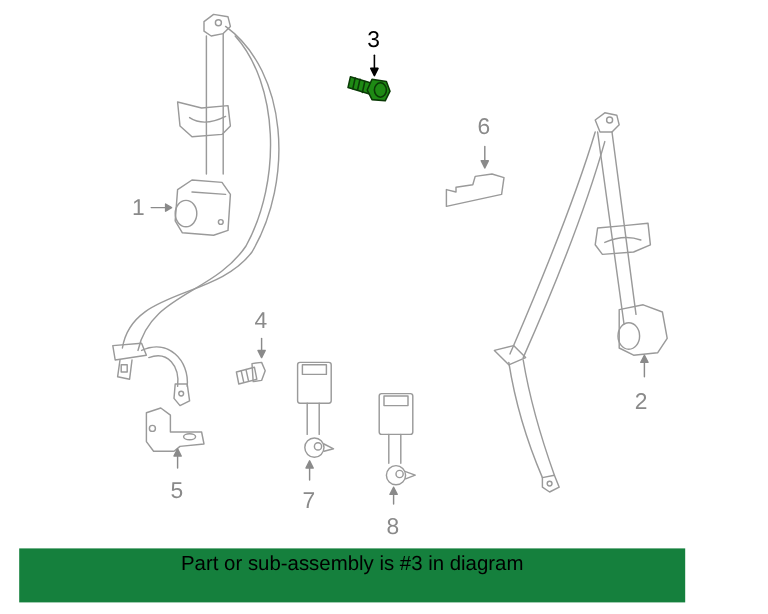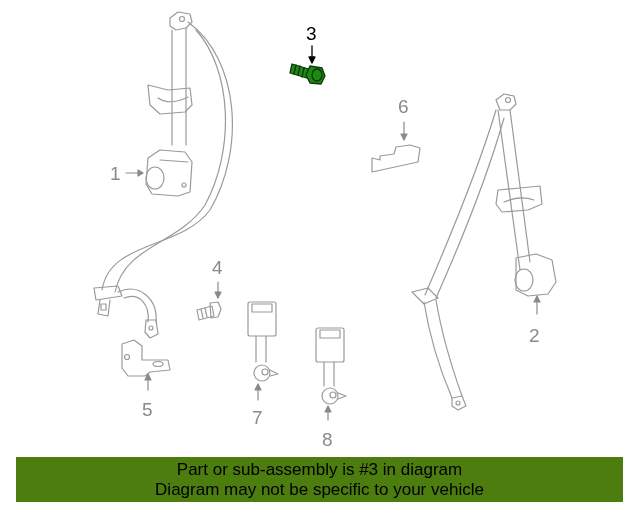--- a/index.html
+++ b/index.html
@@ -1,20 +1,20 @@
 <!DOCTYPE html>
 <html><head>
 <meta charset="utf-8">
 <style>
   html, body { margin:0; padding:0; background:#ffffff; }
   body { width:640px; height:512px; position:relative; overflow:hidden; font-family:"Liberation Sans", sans-serif; }
   #diagram { position:absolute; left:0; top:0; width:640px; height:455px; }
   .callout { position:absolute; font-family:"Liberation Sans", sans-serif; font-size:19px; color:#8a8a8a; line-height:1; }
   .callout.active { color:#000000; }
-  #banner { position:absolute; left:16px; top:457px; width:607px; height:45px; background:#4d7c0f; color:#000; text-align:center; font-size:17px; line-height:20px; padding-top:3px; box-sizing:border-box; }
+  #banner { position:absolute; left:16px; top:457px; width:555px; height:45px; background:#15803d; color:#000; text-align:center; font-size:17px; line-height:20px; padding-top:3px; box-sizing:border-box; }
   #banner div { white-space:nowrap; }
 </style>
 </head>
 <body>
 
 <svg id="diagram" viewBox="0 0 640 455" xmlns="http://www.w3.org/2000/svg" fill="none" stroke="#9a9a9a" stroke-width="1.2" stroke-linejoin="round" stroke-linecap="round">
 
   <g>
 
     <path d="M170 18 L178 12 L190 14 L192 22 L186 28 L176 30 L170 26 Z"></path>
@@ -129,14 +129,13 @@
 <span class="callout" style="left:529px;top:326px;">2</span>
 <span class="callout active" style="left:306px;top:24px;">3</span>
 <span class="callout" style="left:212px;top:258px;">4</span>
 <span class="callout" style="left:142px;top:400px;">5</span>
 <span class="callout" style="left:398px;top:97px;">6</span>
 <span class="callout" style="left:252px;top:408px;">7</span>
 <span class="callout" style="left:322px;top:430px;">8</span>
 
 <div id="banner">
   <div>Part or sub-assembly is #3 in diagram</div>
-  <div>Diagram may not be specific to your vehicle</div>
 </div>
 
 </body></html>

